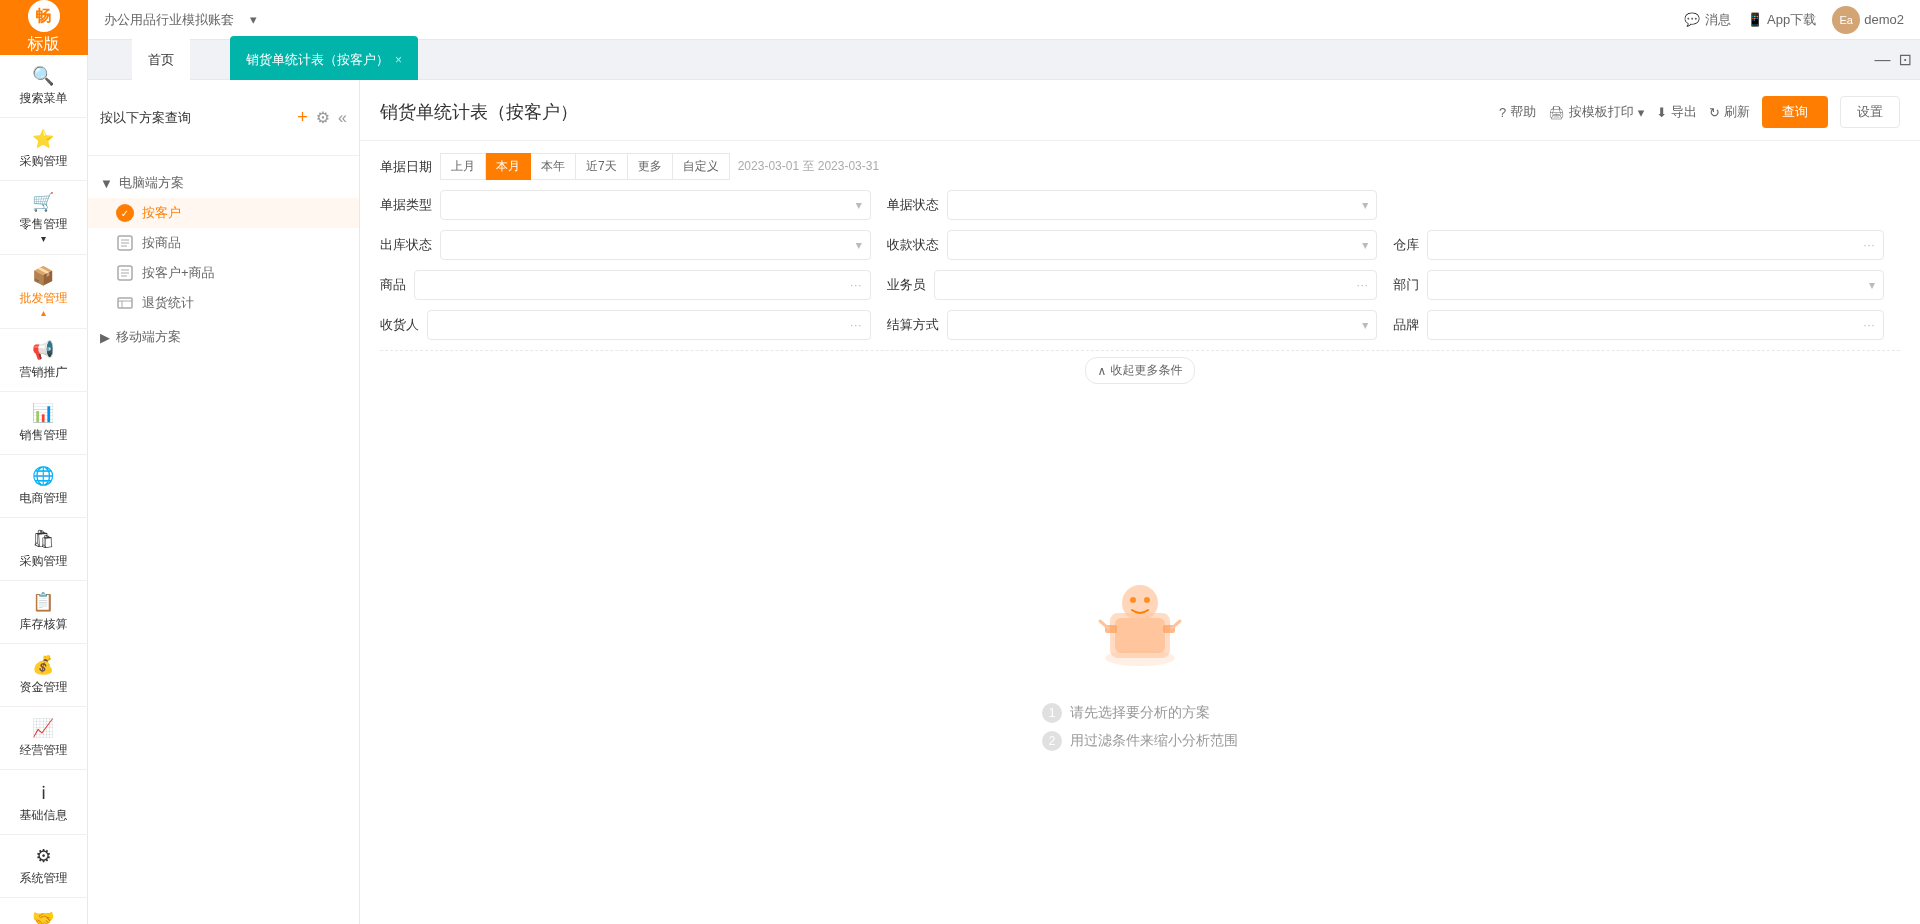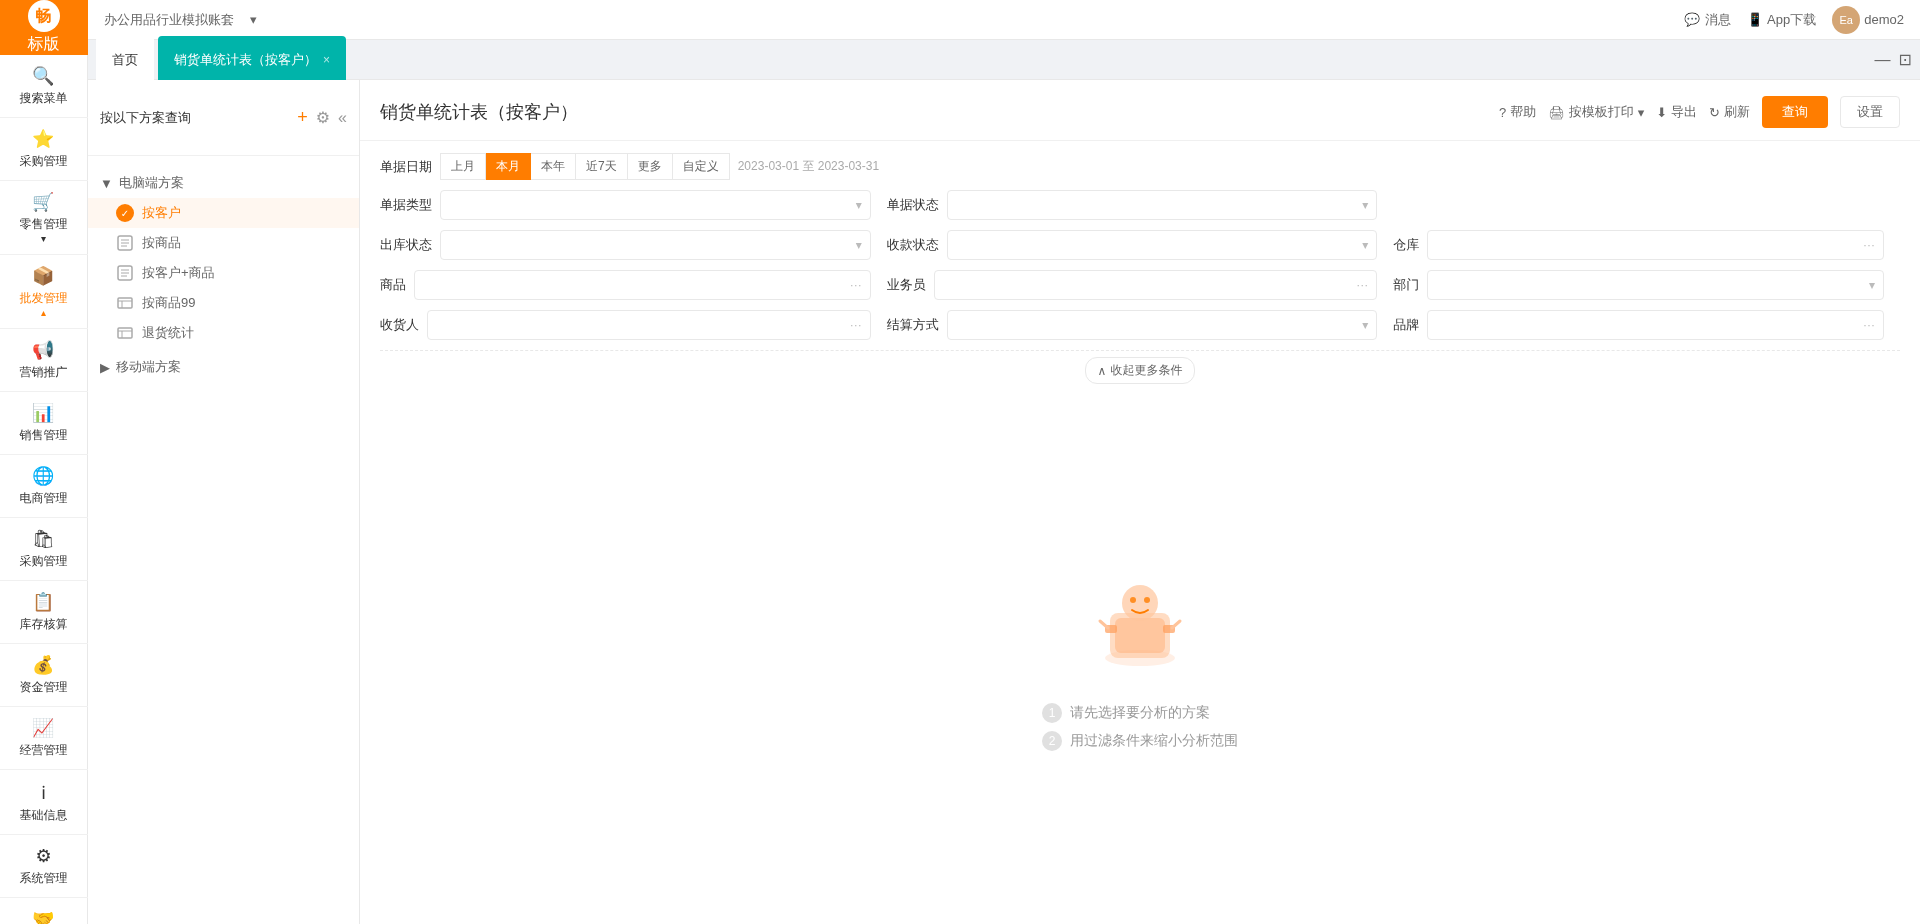--- a/index.html
+++ b/index.html
@@ -21,21 +21,21 @@
 
     
     .top-header { height: 40px; background: #fff; display: flex; align-items: center; justify-content: space-between; padding: 0 16px; border-bottom: 1px solid #e8e8e8; }
     .header-left { display: flex; align-items: center; gap: 16px; color: #666; font-size: 13px; }
     .header-right { display: flex; align-items: center; gap: 16px; font-size: 13px; color: #666; }
     .header-right-item { display: flex; align-items: center; gap: 4px; cursor: pointer; }
     .avatar { width: 28px; height: 28px; border-radius: 50%; background: #d4a574; display: flex; align-items: center; justify-content: center; color: #fff; font-size: 11px; overflow: hidden; }
 
     
     .tab-bar { height: 40px; background: #f0f2f5; display: flex; align-items: center; padding: 0 8px; gap: 4px; border-bottom: 1px solid #e8e8e8; }
-    .tab { height: 48px; padding: 0 16px; display: flex; align-items: center; gap: 6px; cursor: pointer; font-size: 13px; border-radius: 4px 4px 0 0; }
+    .tab { height: 48px; padding: 0 16px; display: flex; align-items: center; gap: 6px; cursor: pointer; font-size: 13px; border-radius: 4px 4px 0 0; margin-left: 36px; }
     .tab.home { background: #fff; color: #333; }
     .tab.active { background: #00b4aa; color: #fff; }
     .tab .tab-close { font-size: 12px; cursor: pointer; opacity: 0.7; }
     .tab-expand { margin-left: auto; cursor: pointer; color: #666; font-size: 16px; display: flex; align-items: center; gap: 8px; }
 
     
     .content-wrapper { display: flex; flex: 1; overflow: hidden; }
 
     
     .left-panel { width: 272px; background: #fff; border-right: 1px solid #e8e8e8; display: flex; flex-direction: column; padding: 0; }
@@ -239,30 +239,20 @@
           <div class="scheme-item">
             <div class="scheme-icon-plain">
               <svg width="16" height="16" viewBox="0 0 16 16">
                   <rect x="1" y="1" width="14" height="14" rx="2" fill="none" stroke="#aaa" stroke-width="1.5"></rect>
                   <line x1="4" y1="5" x2="12" y2="5" stroke="#aaa" stroke-width="1"></line>
                   <line x1="4" y1="8" x2="12" y2="8" stroke="#aaa" stroke-width="1"></line>
                   <line x1="4" y1="11" x2="10" y2="11" stroke="#aaa" stroke-width="1"></line>
                 </svg>
             </div>
             <span>按客户+商品</span>
-          </div>
-          <div class="scheme-item">
-            <div class="scheme-icon-plain">
-              <svg width="16" height="16" viewBox="0 0 16 16">
-                  <rect x="1" y="3" width="14" height="10" rx="1" fill="none" stroke="#aaa" stroke-width="1.5"></rect>
-                  <line x1="1" y1="6" x2="15" y2="6" stroke="#aaa" stroke-width="1"></line>
-                  <line x1="5" y1="6" x2="5" y2="13" stroke="#aaa" stroke-width="1"></line>
-                </svg>
-            </div>
-            <span>按商品99</span>
           </div>
           <div class="scheme-item">
             <div class="scheme-icon-plain">
               <svg width="16" height="16" viewBox="0 0 16 16">
                   <rect x="1" y="3" width="14" height="10" rx="1" fill="none" stroke="#aaa" stroke-width="1.5"></rect>
                   <line x1="1" y1="6" x2="15" y2="6" stroke="#aaa" stroke-width="1"></line>
                   <line x1="5" y1="6" x2="5" y2="13" stroke="#aaa" stroke-width="1"></line>
                 </svg>
             </div>
             <span>退货统计</span>

